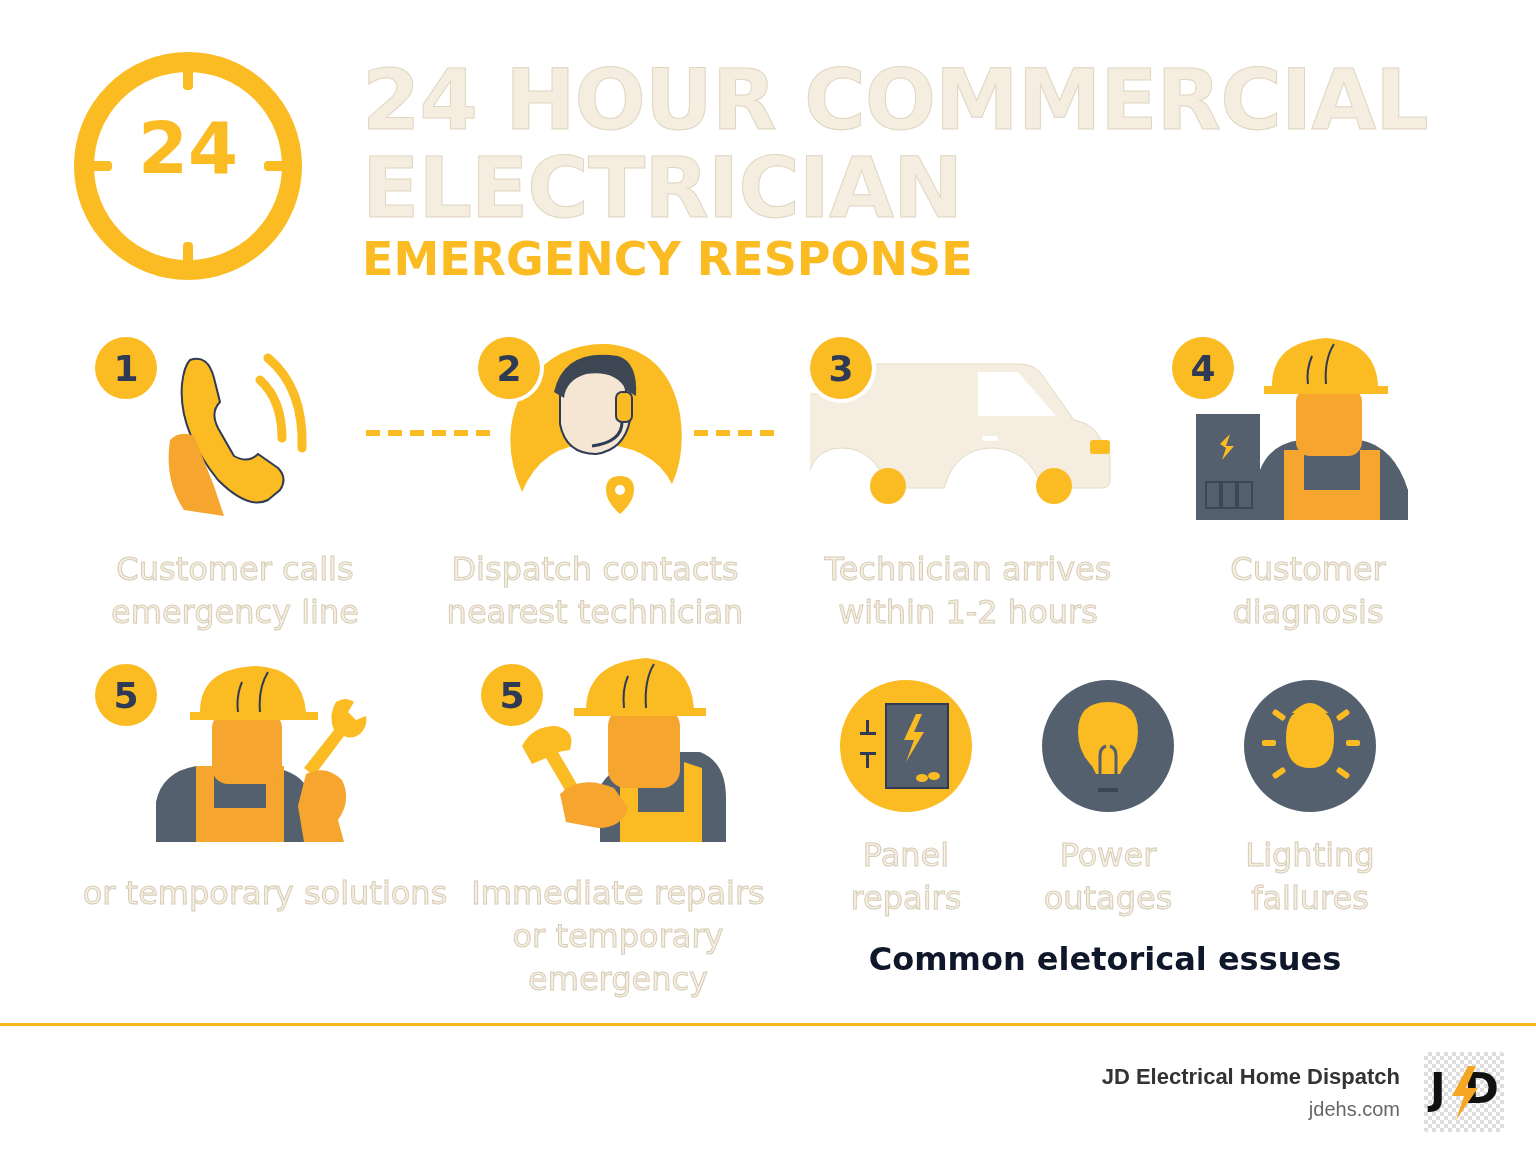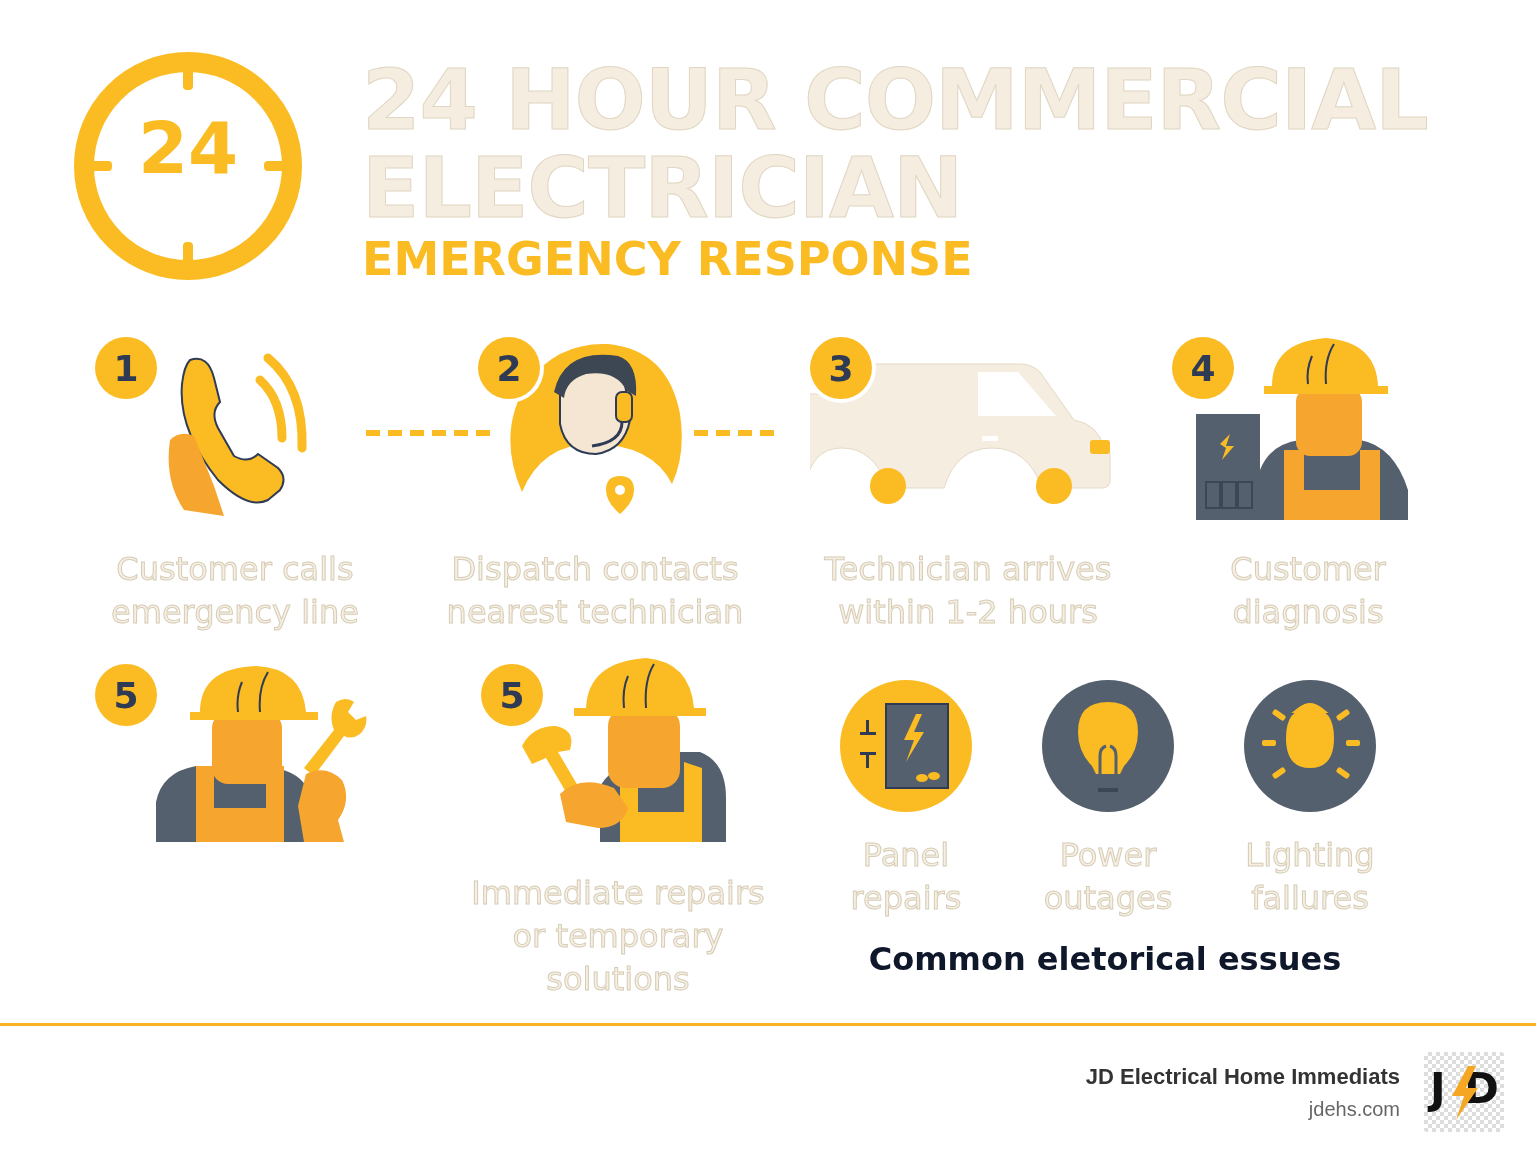--- a/index.html
+++ b/index.html
@@ -148,25 +148,26 @@
     <rect x="88" y="52" width="72" height="80" rx="18" fill="#f6a52e"></rect>
     <path d="M66 52 q2 -46 60 -50 q44 4 48 50 h12 v8 h-132 v-8z" fill="#fbbb22"></path>
     <path d="M108 20 q-6 14 -4 32 M134 8 q-10 16 -8 44" stroke="#2f3b55" stroke-width="2" fill="none"></path>
     <path d="M2 90 q10 -20 34 -20 q20 4 14 24 l-12 2 l20 34 l-12 6 l-20 -34 l-14 6z" fill="#fbbb22"></path>
     <path d="M40 138 q20 -20 54 -6 l14 20 q-6 20 -30 20 l-32 -6z" fill="#f6a52e"></path>
   </svg>
 </div>
 <div class="badge" style="left:481px;top:664px;">5</div>
 
 <div class="cap" style="left:70px;top:862px;width:390px;">
+  <div>or temporary solutions</div>
 </div>
 <div class="cap" style="left:460px;top:862px;width:316px;">
   <div>Immediate repairs</div>
   <div>or temporary</div>
-  <div>solutions</div>
+  <div>emergency</div>
 </div>
 
 <div class="abs" style="left:838px;top:678px;width:136px;height:136px;">
   <svg width="136" height="136" viewBox="0 0 136 136">
     <circle cx="68" cy="68" r="66" fill="#fbbb22"></circle>
     <rect x="48" y="26" width="62" height="84" fill="#55606e" stroke="#2f3b55" stroke-width="2"></rect>
     <path d="M78 36 l-12 26 h10 l-8 22 l18 -30 h-10 l8 -18z" fill="#fbbb22"></path>
     <ellipse cx="84" cy="100" rx="6" ry="4" fill="#fbbb22"></ellipse>
     <ellipse cx="96" cy="98" rx="6" ry="4" fill="#fbbb22"></ellipse>
     <rect x="22" y="54" width="16" height="3" fill="#2f3b55"></rect>
@@ -206,21 +207,21 @@
   <div>outages</div>
 </div>
 <div class="cap" style="left:1230px;top:824px;width:160px;">
   <div>Lighting</div>
   <div>fallures</div>
 </div>
 
 <div class="issues-title">Common eletorical essues</div>
 
 <div class="divider"></div>
-<div class="brand-name">JD Electrical Home Immediats</div>
+<div class="brand-name">JD Electrical Home Dispatch</div>
 <div class="brand-url">jdehs.com</div>
 <div class="logo">
   <span style="position:absolute;left:6px;top:16px;font-family:'DejaVu Sans',sans-serif;font-weight:bold;font-size:42px;color:#111;line-height:1;">J</span>
   <span style="position:absolute;left:40px;top:16px;font-family:'DejaVu Sans',sans-serif;font-weight:bold;font-size:42px;color:#111;line-height:1;">D</span>
   <svg width="80" height="80" viewBox="0 0 80 80" style="position:absolute;left:0;top:0;">
     <path d="M44 14 l-16 30 h12 l-8 24 l22 -32 h-12 l10 -22z" fill="#f5a623"></path>
   </svg>
 </div>
 
 </body></html>

